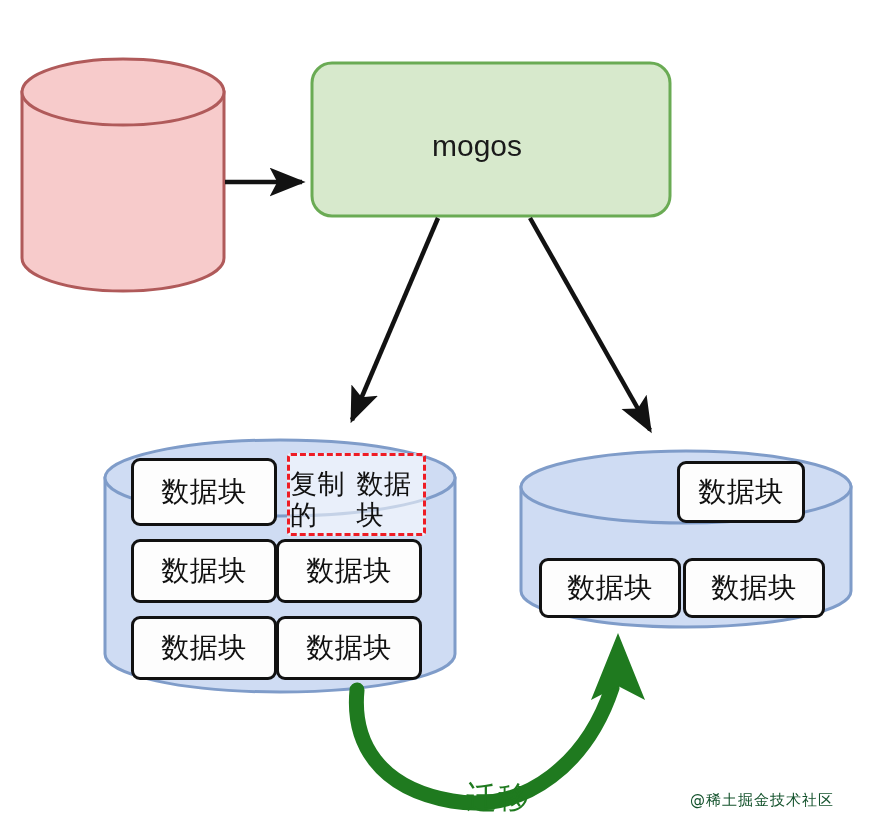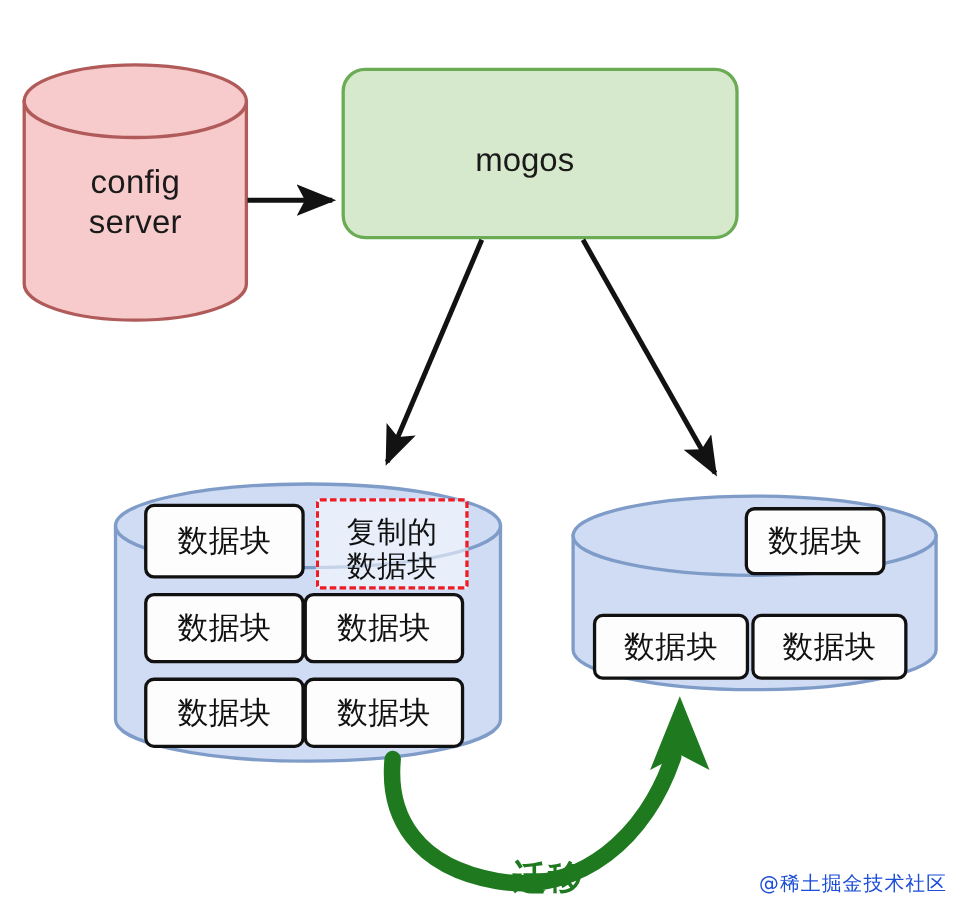--- a/index.html
+++ b/index.html
@@ -72,40 +72,40 @@
     font-size: 28px;
     color: #111111;
     font-family: Liberation Serif, serif;
     letter-spacing: 0.5px;
   }
   .block.copied {
     background: rgba(255,255,255,0.55);
     border: 3px dashed #ee1c25;
     border-radius: 4px;
     line-height: 1.15;
-    flex-direction: column;
+    flex-direction: row;
     font-size: 27px;
     padding-top: 11px;
   }
   .migrate-label {
     position: absolute;
     left: 466px;
     top: 777px;
     font-size: 31px;
-    font-weight: 700;
+    font-weight: 400;
     color: #1f7a1f;
     font-family: "DejaVu Sans", "Liberation Sans", sans-serif;
     letter-spacing: 1px;
   }
   #watermark {
     position: absolute;
     left: 690px;
     top: 791px;
-    font-size: 18px;
-    color: #1d4ed8;
+    font-size: 15px;
+    color: #14532d;
     letter-spacing: 1px;
     font-family: "DejaVu Sans", "Liberation Sans", sans-serif;
     text-align: right;
   }
 </style>
 </head>
 <body>
 
 <div id="canvas">
 
@@ -146,22 +146,20 @@
       <path d="M521,487 L521,591 A165,36 0 0 0 851,591 L851,487 Z" fill="#cfdcf3" stroke="#7f9cc9" stroke-width="3"></path>
       <ellipse cx="686" cy="487" rx="165" ry="36" fill="#cfdcf3" stroke="#7f9cc9" stroke-width="3"></ellipse>
     </g>
 
     <g>
       <path d="M357,690 C352,742 378,788 452,801 C528,814 588,760 612,688" fill="none" stroke="#1f7a1f" stroke-width="15" stroke-linecap="round"></path>
       <path d="M618,633 L645,700 L618,686 L591,700 Z" fill="#1f7a1f"></path>
     </g>
   </svg>
 
-  <div class="node-label" id="config-label">config
-server</div>
 
   <div class="node-label" id="mogos-label">mogos</div>
 
 
   <div class="block" style="left:131px; top:458px; width:146px; height:68px;">数据块</div>
 
   <div class="block copied" style="left:287px; top:453px; width:139px; height:83px;">
     <span>复制的</span>
     <span>数据块</span>
   </div>

